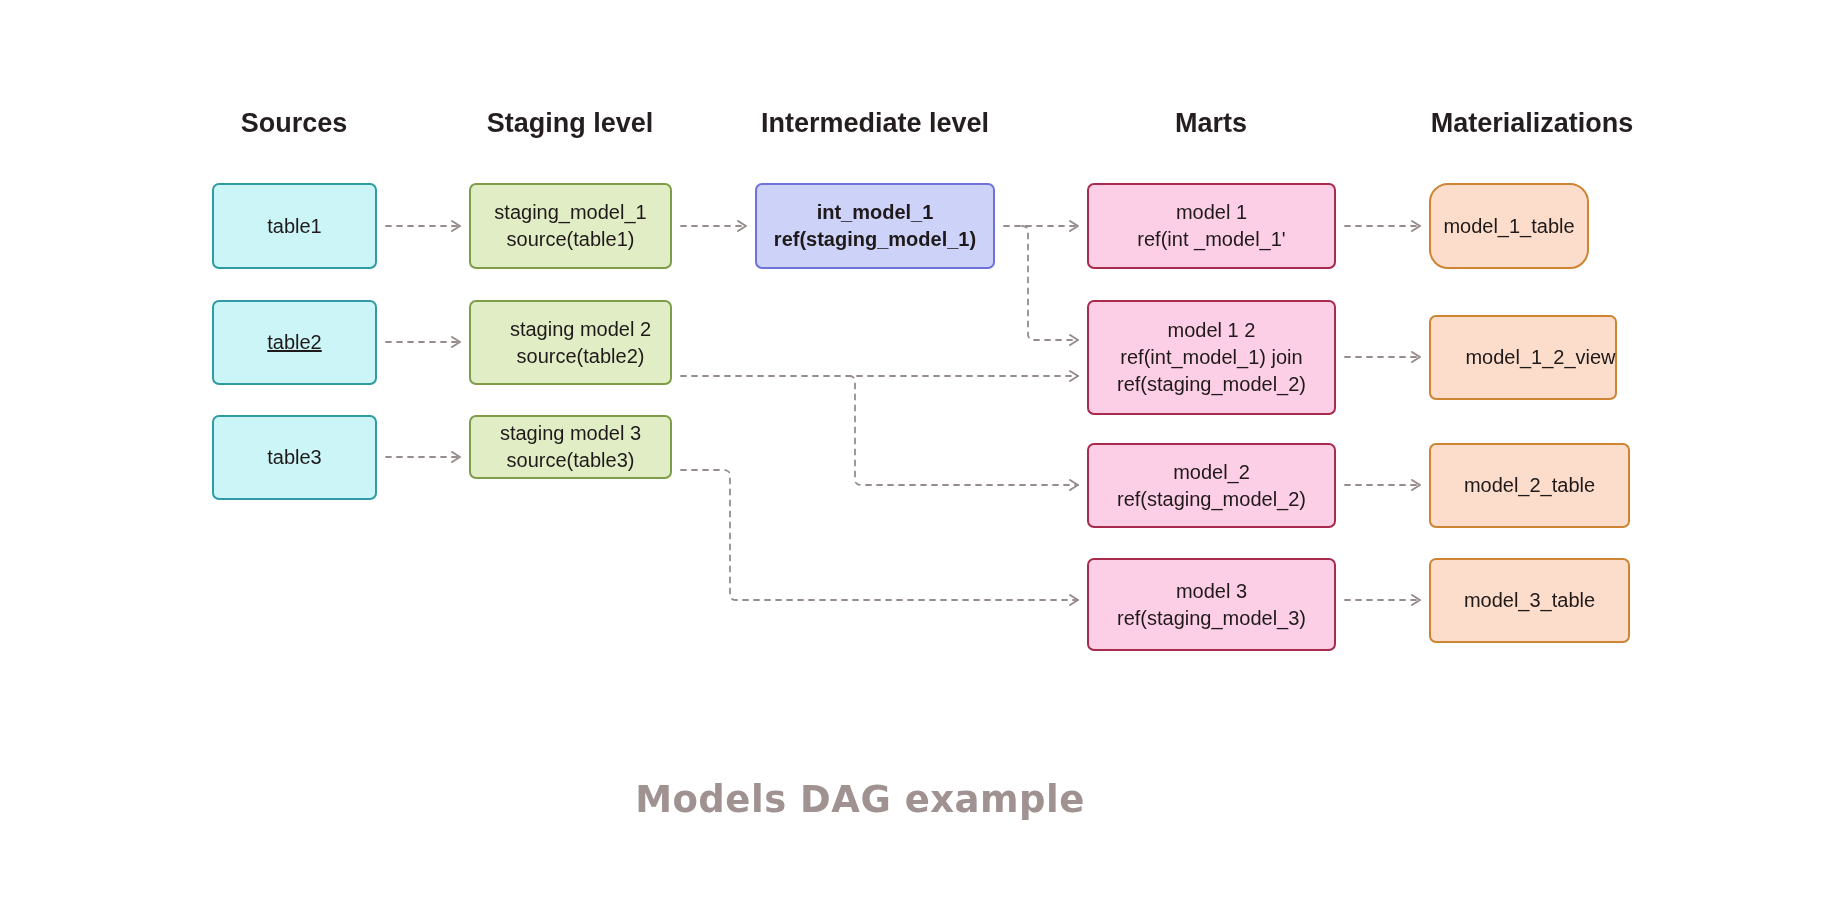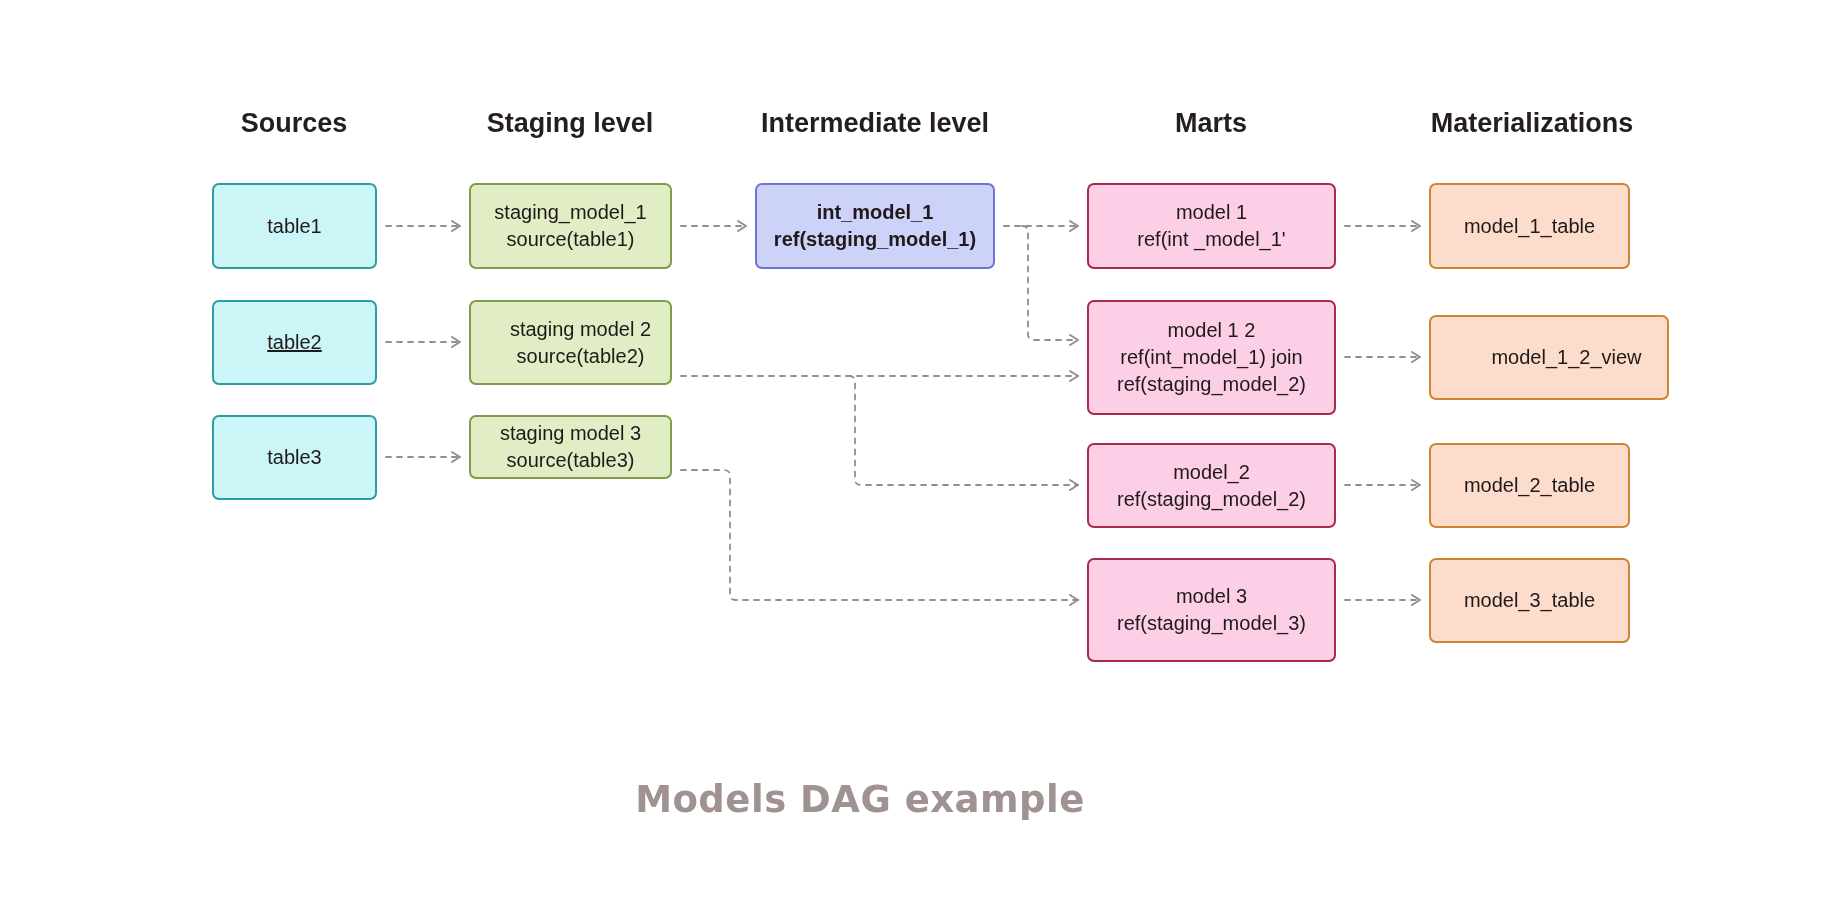--- a/index.html
+++ b/index.html
@@ -122,28 +122,28 @@
       </div>
       <div class="node" style="left: 1087px; top: 300px; width: 249px; height: 115px; background: rgb(252, 207, 231); border-color: rgb(168, 42, 77); color: rgb(31, 25, 26);">
         <div class="node-line">model 1 2</div>
         <div class="node-line">ref(int_model_1) join</div>
         <div class="node-line">ref(staging_model_2)</div>
       </div>
       <div class="node" style="left: 1087px; top: 443px; width: 249px; height: 85px; background: rgb(252, 207, 231); border-color: rgb(168, 42, 77); color: rgb(31, 25, 26);">
         <div class="node-line">model_2</div>
         <div class="node-line">ref(staging_model_2)</div>
       </div>
-      <div class="node" style="left: 1087px; top: 558px; width: 249px; height: 104px; background: rgb(252, 207, 231); border-color: rgb(168, 42, 77); color: rgb(31, 25, 26);">
+      <div class="node" style="left: 1087px; top: 558px; width: 249px; height: 93px; background: rgb(252, 207, 231); border-color: rgb(168, 42, 77); color: rgb(31, 25, 26);">
         <div class="node-line">model 3</div>
         <div class="node-line">ref(staging_model_3)</div>
       </div>
-      <div class="node" style="left: 1429px; top: 183px; width: 201px; height: 86px; background: rgb(252, 220, 202); border-color: rgb(205, 133, 52); color: rgb(31, 25, 26);">
+      <div class="node" style="left: 1429px; top: 183px; width: 160px; height: 86px; background: rgb(252, 220, 202); border-color: rgb(205, 133, 52); color: rgb(31, 25, 26); border-radius: 19px;">
         <div class="node-line">model_1_table</div>
       </div>
-      <div class="node" style="left: 1429px; top: 315px; width: 240px; height: 85px; background: rgb(252, 220, 202); border-color: rgb(205, 133, 52); color: rgb(31, 25, 26); padding-left: 35px;">
+      <div class="node" style="left: 1429px; top: 315px; width: 188px; height: 85px; background: rgb(252, 220, 202); border-color: rgb(205, 133, 52); color: rgb(31, 25, 26); padding-left: 35px;">
         <div class="node-line">model_1_2_view</div>
       </div>
       <div class="node" style="left: 1429px; top: 443px; width: 201px; height: 85px; background: rgb(252, 220, 202); border-color: rgb(205, 133, 52); color: rgb(31, 25, 26);">
         <div class="node-line">model_2_table</div>
       </div>
       <div class="node" style="left: 1429px; top: 558px; width: 201px; height: 85px; background: rgb(252, 220, 202); border-color: rgb(205, 133, 52); color: rgb(31, 25, 26);">
         <div class="node-line">model_3_table</div>
       </div>
     </div>
 

